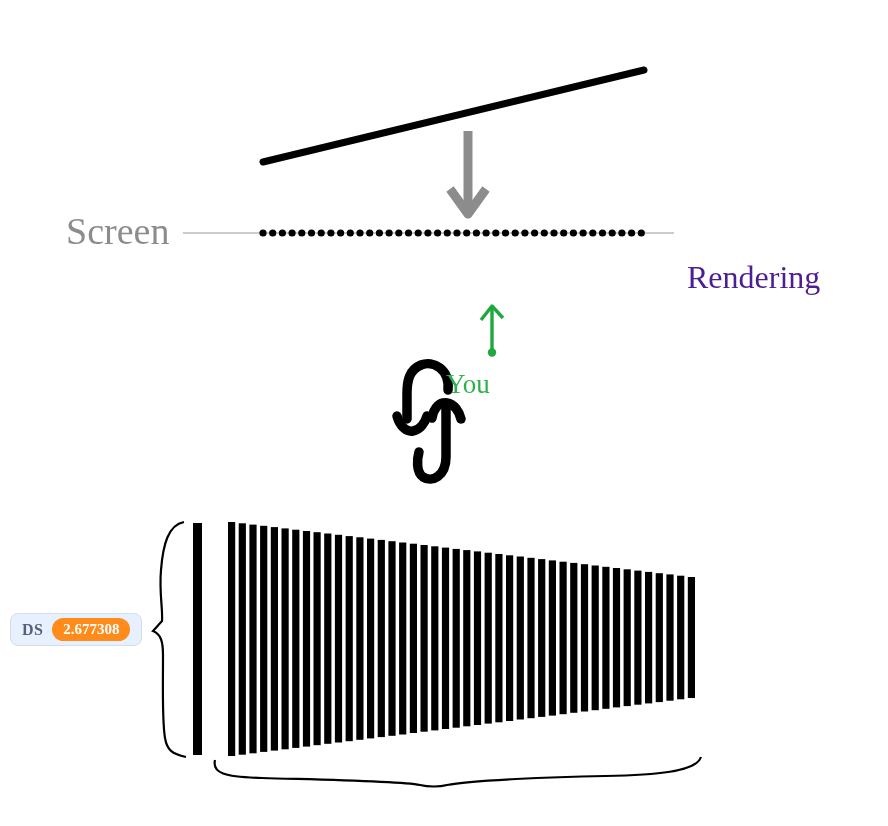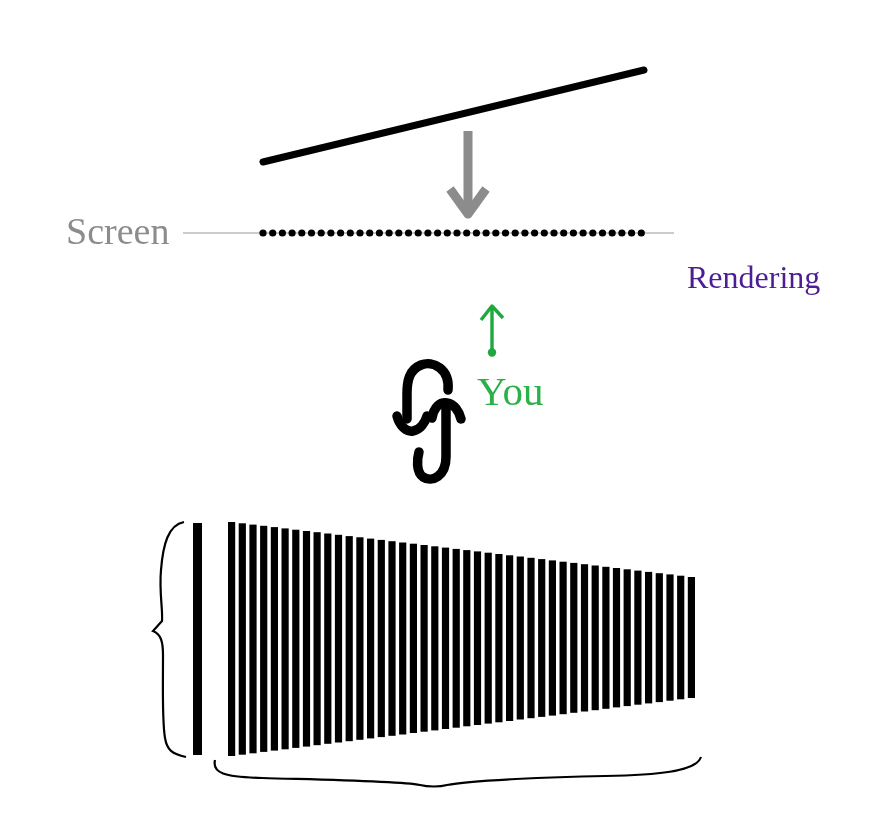--- a/index.html
+++ b/index.html
@@ -25,22 +25,22 @@
   .label { position: absolute; line-height: 1.05; white-space: nowrap; }
   .label-screen {
     left: 66px; top: 212px;
     font-size: 38px; color: var(--gray, #8c8c8c);
   }
   .label-rendering {
     left: 687px; top: 217px;
     font-size: 32px; color: #4c1d95; margin-top: 44px;
   }
   .label-you {
-    left: 477px; top: 370px;
-    font-size: 41px; color: var(--green-text, #2cb14a);
+    left: 446px; top: 370px;
+    font-size: 27px; color: var(--green-text, #2cb14a);
   }
   .label-max {
     left: 245px; top: 784px; width: 330px;
     text-align: center; font-size: 37px; color: #0d0d0d;
   }
 
   
   .watcher {
     position: absolute; left: 10px; top: 613px;
     display: inline-flex; align-items: center; gap: 9px;
@@ -200,13 +200,17 @@
              C 655 775 696 772 701 757" class="ink-stroke" stroke-width="2.2"></path>
   </svg>
 
   <div class="label label-screen">Screen</div>
 
   <div class="label label-rendering">Rendering</div>
 
   <div class="label label-you">You</div>
 
 
+  <div class="watcher">
+    <span class="watcher-name">DS</span>
+    <span class="watcher-value">2.677308</span>
+  </div>
 </div>
 
 </body></html>

